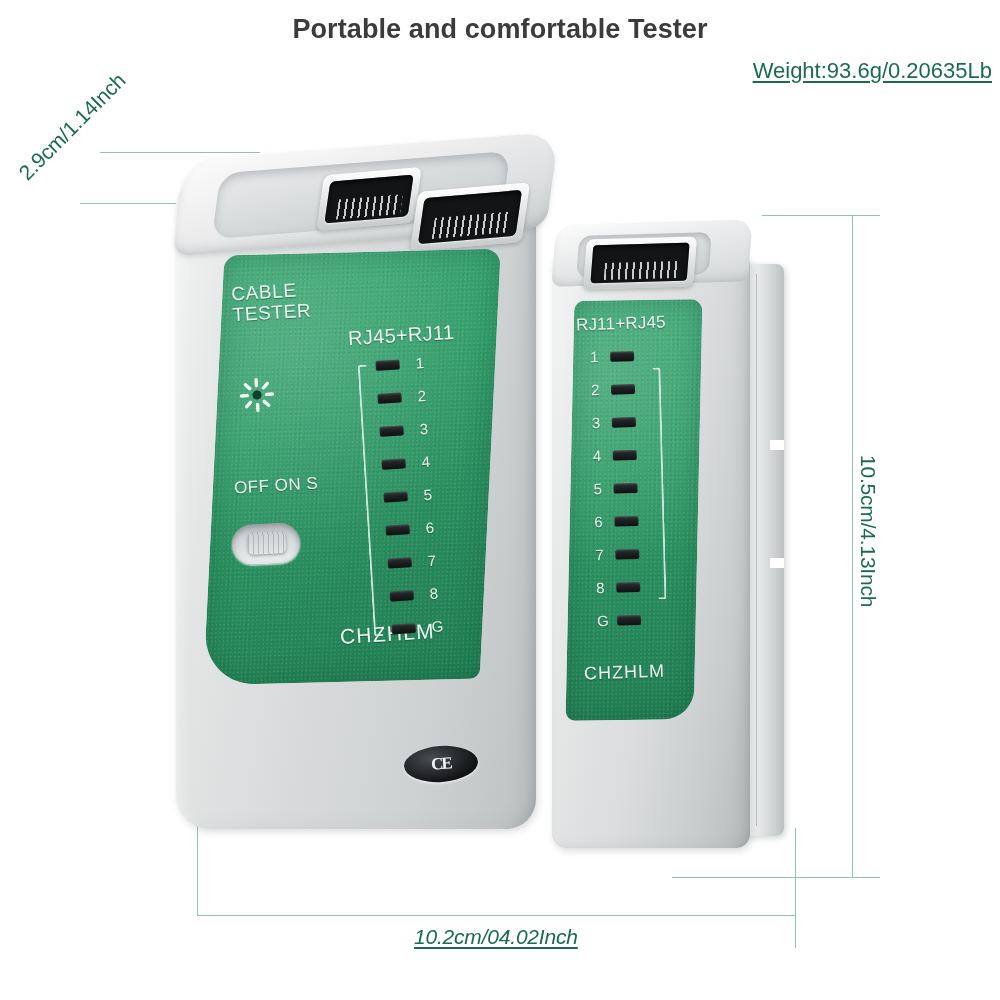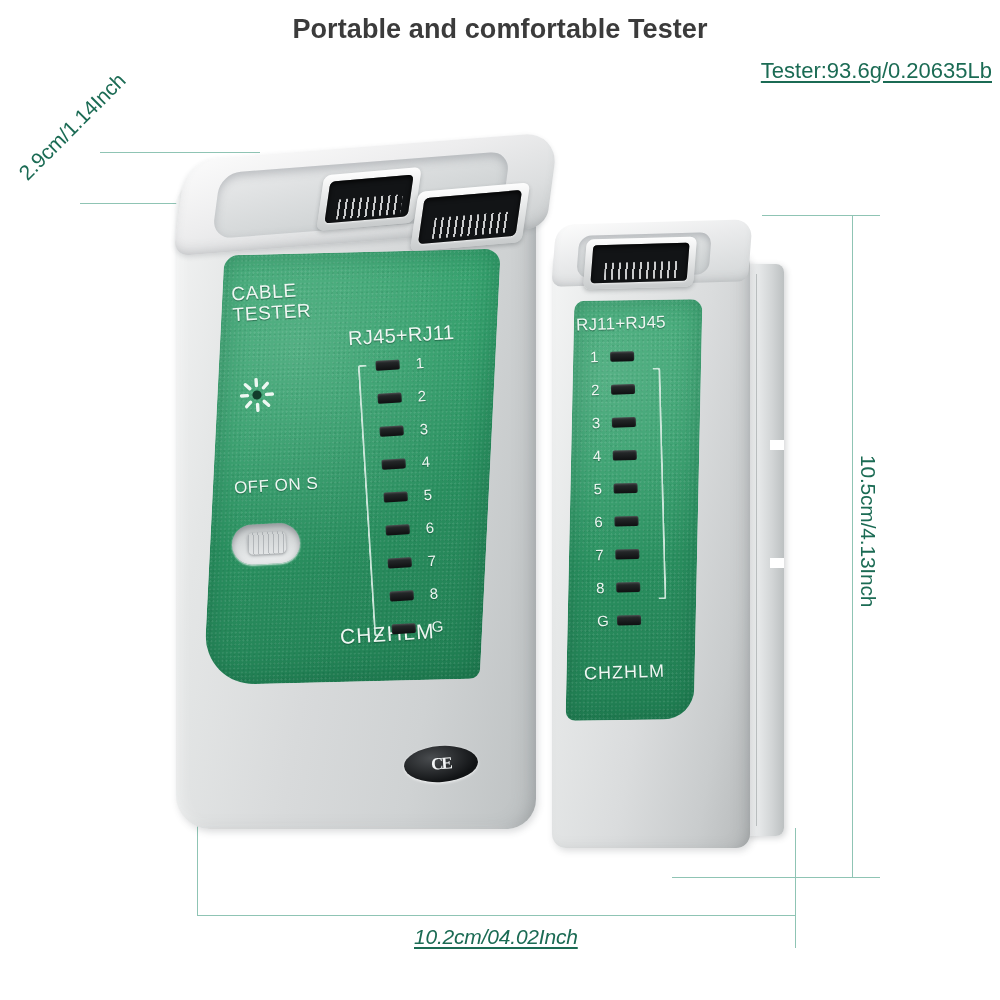--- a/index.html
+++ b/index.html
@@ -373,21 +373,21 @@
     background: linear-gradient(90deg,#2b2d2f,#6c7072);
     border-radius: 3px;
   }
 </style>
 </head>
 <body>
 
 <div id="stage">
 
   <div class="title">Portable and comfortable Tester</div>
-  <div class="weight">Tester:93.6g/0.20635Lb</div>
+  <div class="weight">Weight:93.6g/0.20635Lb</div>
 
   <div class="dim-line dim-h" style="left:100px; top:152px; width:160px;"></div>
   <div class="dim-line dim-h" style="left:80px; top:203px; width:182px;"></div>
 
   <div class="dim-line dim-h" style="left:762px; top:215px; width:118px;"></div>
   <div class="dim-line dim-h" style="left:672px; top:877px; width:208px;"></div>
   <div class="dim-line dim-v" style="left:852px; top:215px; height:663px;"></div>
 
   <div class="dim-line dim-v" style="left:197px; top:700px; height:215px;"></div>
   <div class="dim-line dim-v" style="left:795px; top:828px; height:120px;"></div>

